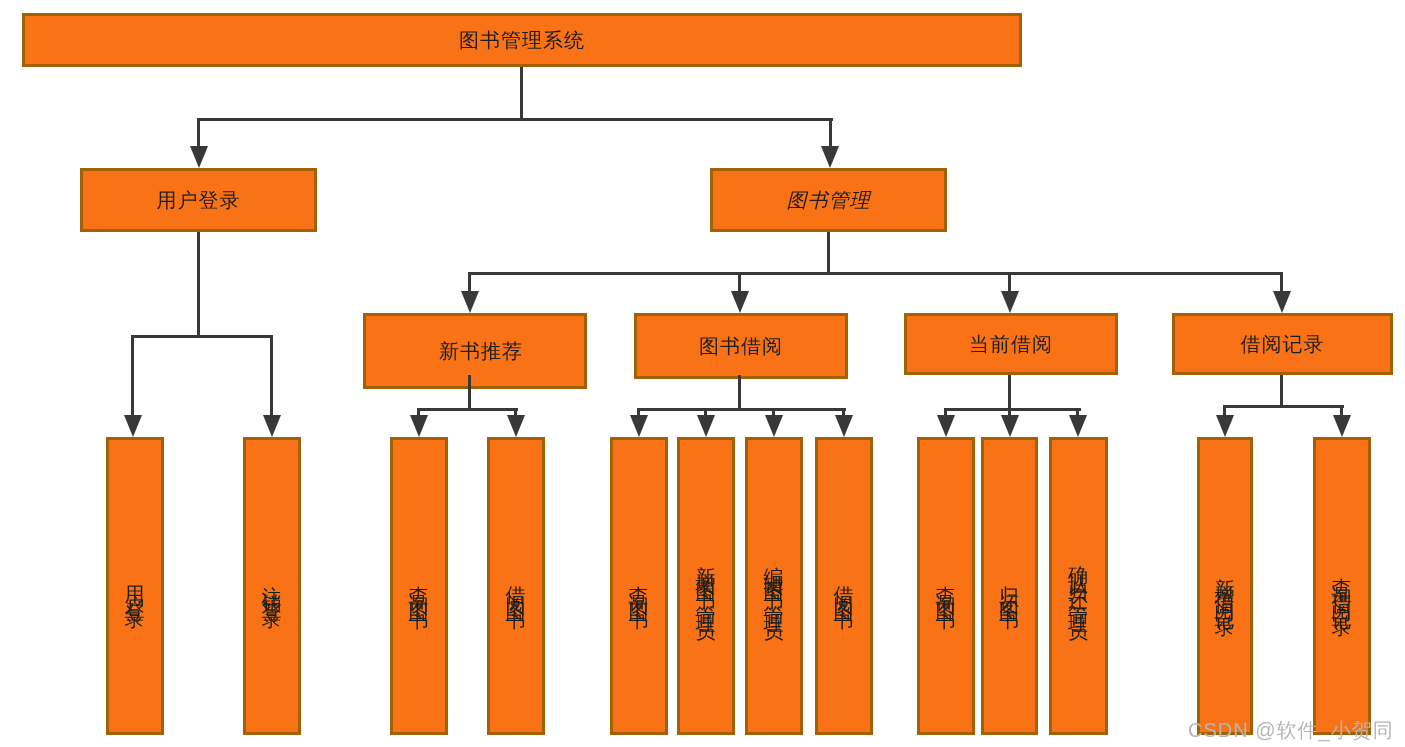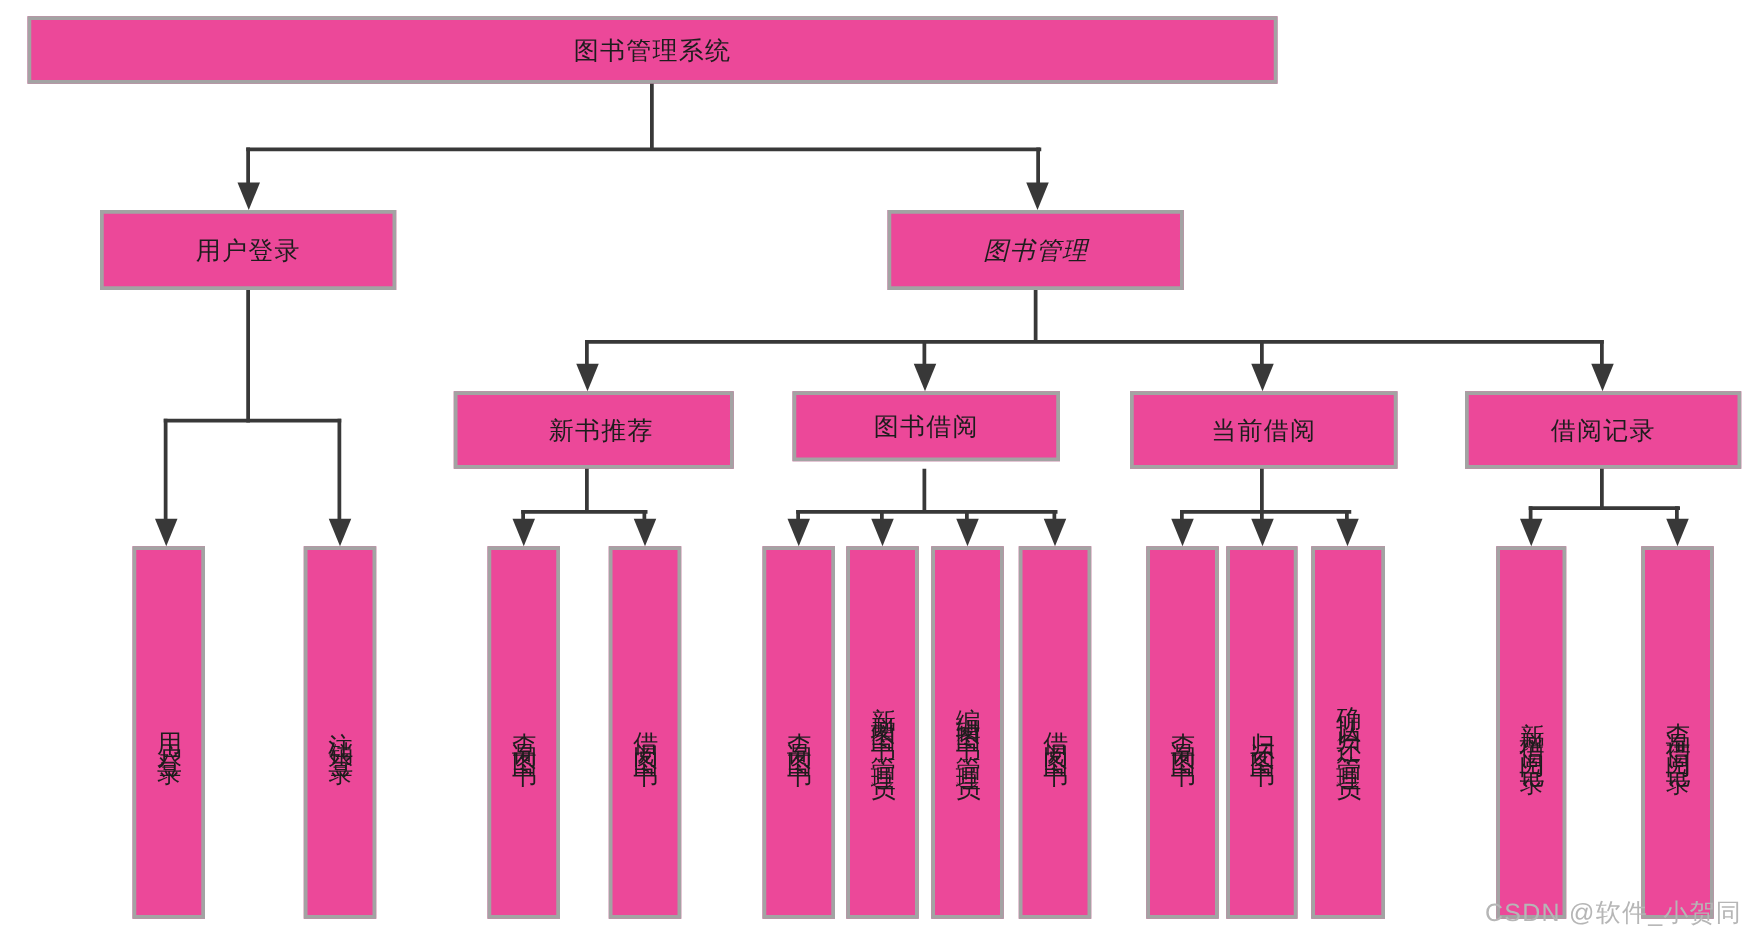--- a/index.html
+++ b/index.html
@@ -1,21 +1,21 @@
 <!DOCTYPE html>
 <html><head>
 <meta charset="utf-8">
 <style>
   html,body{margin:0;padding:0;background:#ffffff;}
   #stage{
     position:relative;width:1405px;height:747px;background:#ffffff;overflow:hidden;
     font-family:"Liberation Sans","DejaVu Sans",sans-serif;color:#1d1d1d;
   }
   .box{
-    position:absolute;box-sizing:border-box;border:3px solid #a3a3a3;background:#ec4899;
+    position:absolute;box-sizing:border-box;border:3px solid #a16207;background:#f97316;
     display:flex;align-items:center;justify-content:center;
   }
   .hbox{font-size:20px;letter-spacing:1px;}
   .vbox{
     writing-mode:vertical-rl;font-size:20px;letter-spacing:8px;line-height:1;
     display:flex;align-items:center;justify-content:center;
   }
   .line{position:absolute;background:#383838;}
   .arrow{
     position:absolute;width:0;height:0;
@@ -30,22 +30,22 @@
 </head>
 <body>
 
 <div id="stage">
 
   <div class="box hbox" style="left:22px;top:13px;width:1000px;height:54px;">图书管理系统</div>
 
   <div class="box hbox" style="left:80px;top:168px;width:237px;height:64px;">用户登录</div>
   <div class="box hbox" style="left:710px;top:168px;width:237px;height:64px;font-style:italic;">图书管理</div>
 
-  <div class="box hbox" style="left:363px;top:313px;width:224px;height:62px;padding-left:12px;">新书推荐</div>
-  <div class="box hbox" style="left:634px;top:313px;width:214px;height:56px;">图书借阅</div>
+  <div class="box hbox" style="left:363px;top:313px;width:224px;height:76px;padding-left:12px;">新书推荐</div>
+  <div class="box hbox" style="left:634px;top:313px;width:214px;height:66px;">图书借阅</div>
   <div class="box hbox" style="left:904px;top:313px;width:214px;height:62px;">当前借阅</div>
   <div class="box hbox" style="left:1172px;top:313px;width:221px;height:62px;">借阅记录</div>
 
   <div class="box vbox" style="left:106px;top:437px;width:58px;height:298px;">用户登录</div>
   <div class="box vbox" style="left:243px;top:437px;width:58px;height:298px;">注销登录</div>
 
   <div class="box vbox" style="left:390px;top:437px;width:58px;height:298px;">查询图书</div>
   <div class="box vbox" style="left:487px;top:437px;width:58px;height:298px;">借阅图书</div>
 
   <div class="box vbox" style="left:610px;top:437px;width:58px;height:298px;">查询图书</div>

